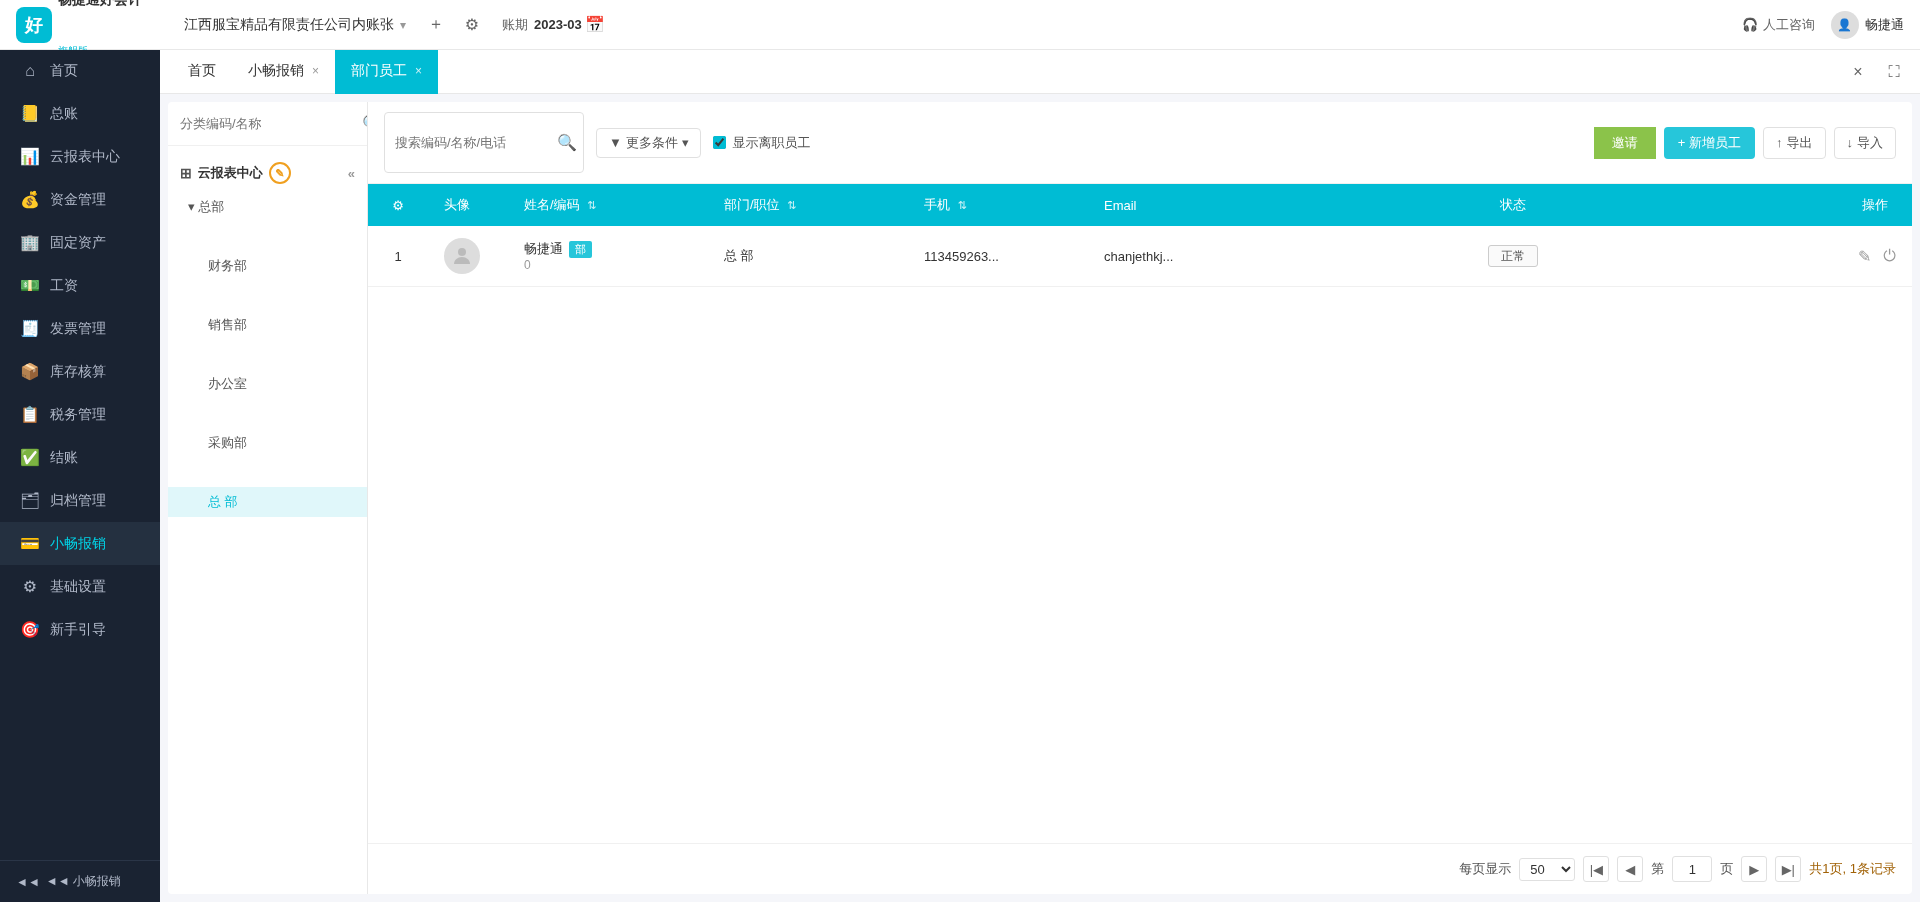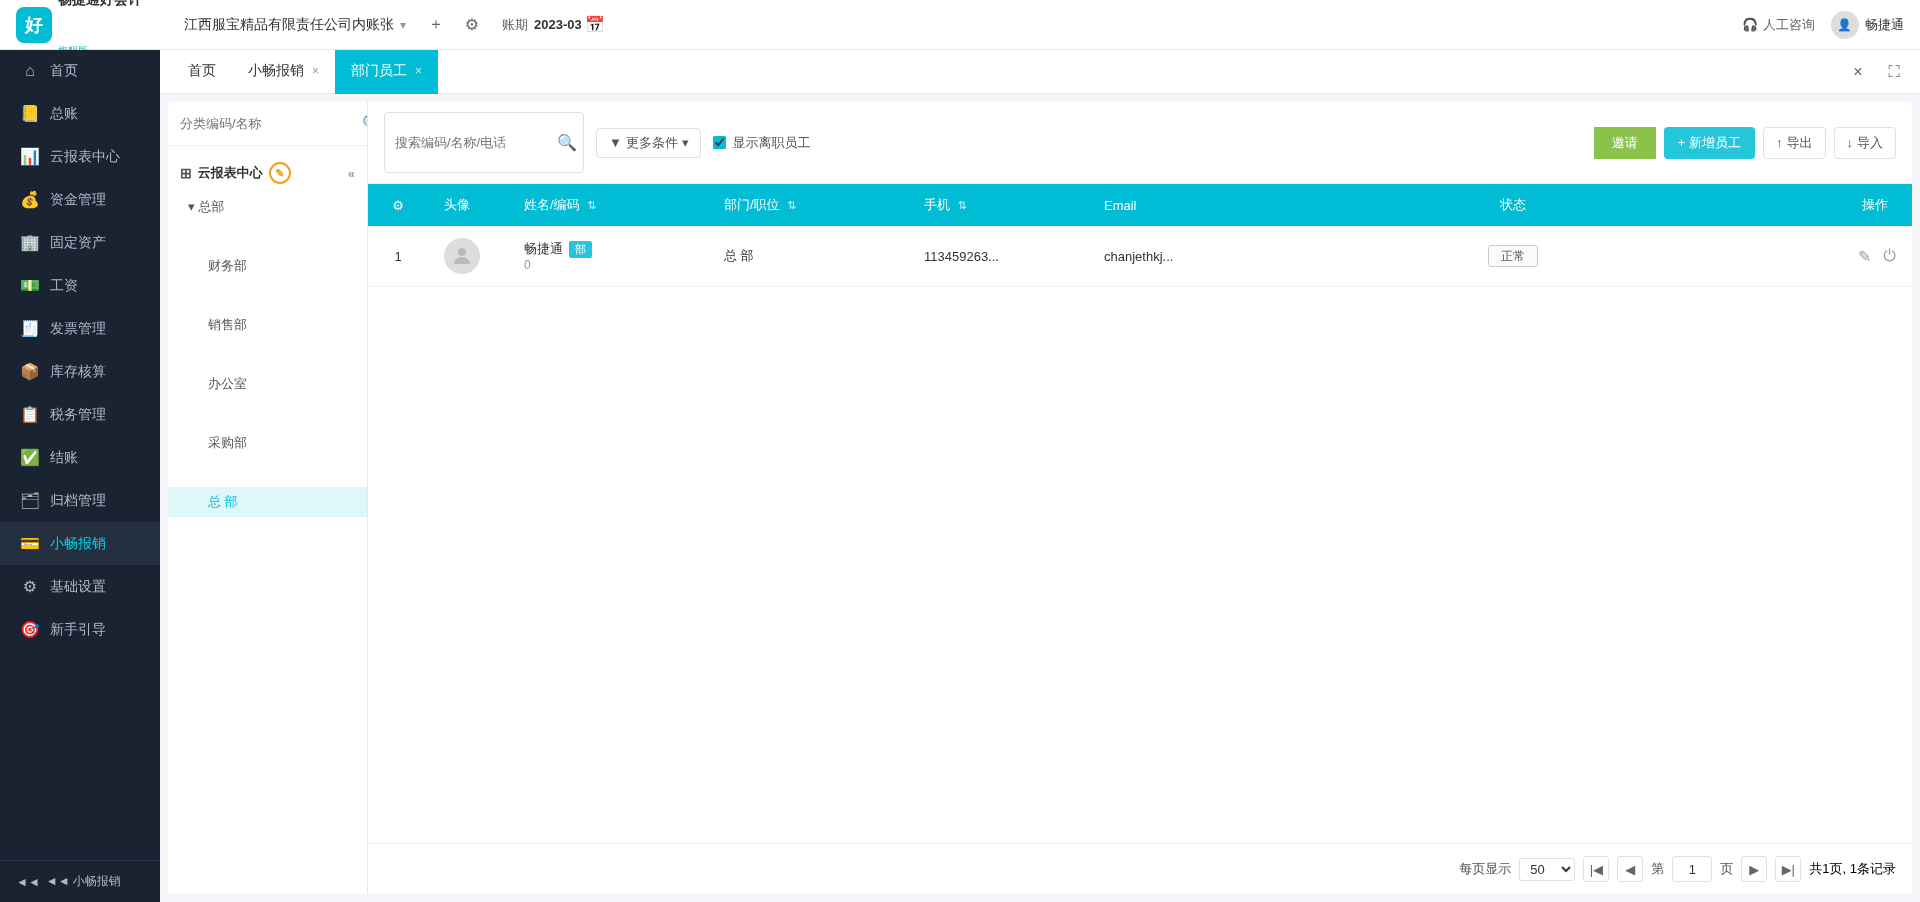--- a/index.html
+++ b/index.html
@@ -241,21 +241,21 @@
     }
     .page-nav-btn {
       width: 26px; height: 26px; border: 1px solid #e0e0e0; border-radius: 3px;
       background: #fff; display: flex; align-items: center; justify-content: center;
       cursor: pointer; color: #666; font-size: 13px;
     }
     .page-input {
       width: 40px; height: 26px; border: 1px solid #e0e0e0; border-radius: 3px;
       text-align: center; font-size: 13px; color: #333;
     }
-    .total-info { color: #000000; }
+    .total-info { color: #a16207; }
   </style>
 </head>
 <body>
 
 <div class="top-header">
   <div class="logo-area">
     <div class="logo-icon">好</div>
     <div>
       <div class="logo-text">畅捷通好会计</div>
       <div class="logo-sub">旗舰版</div>

